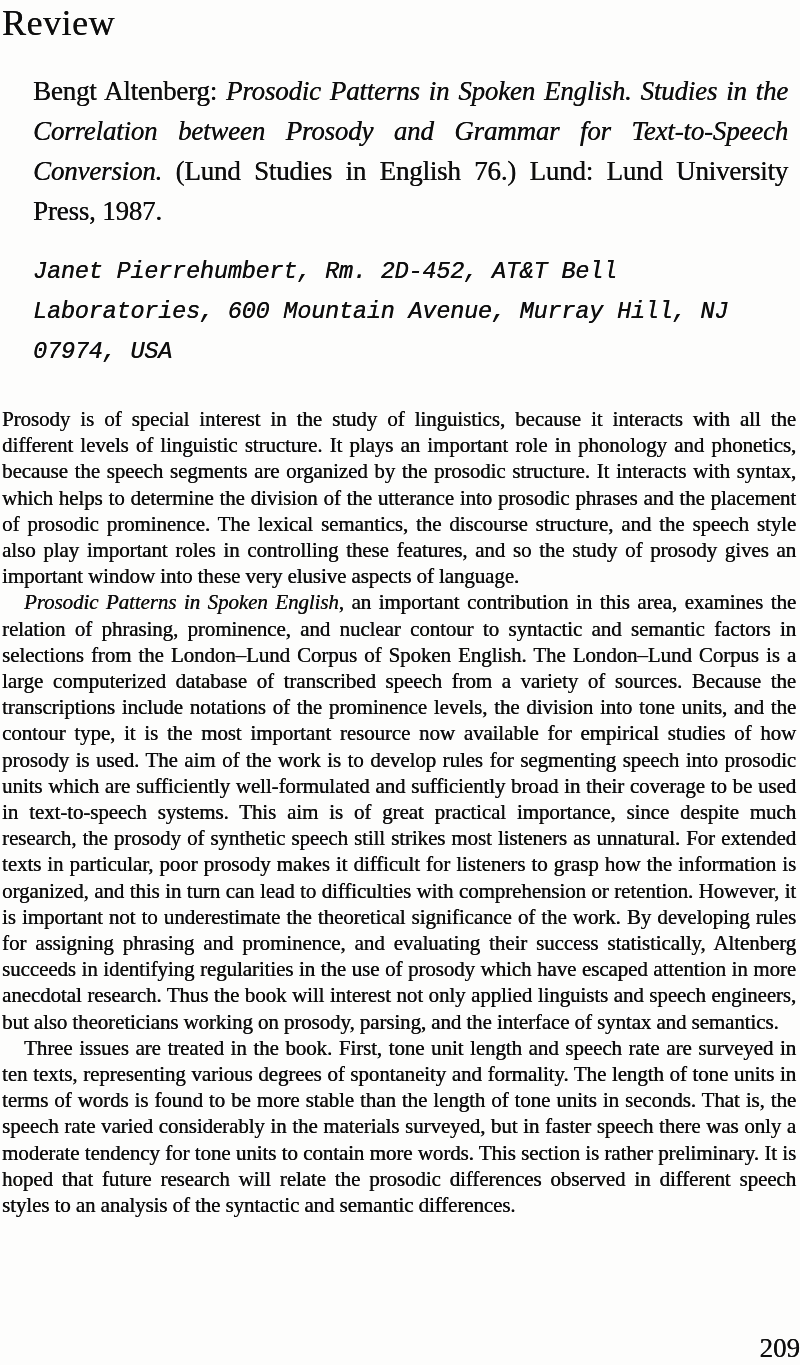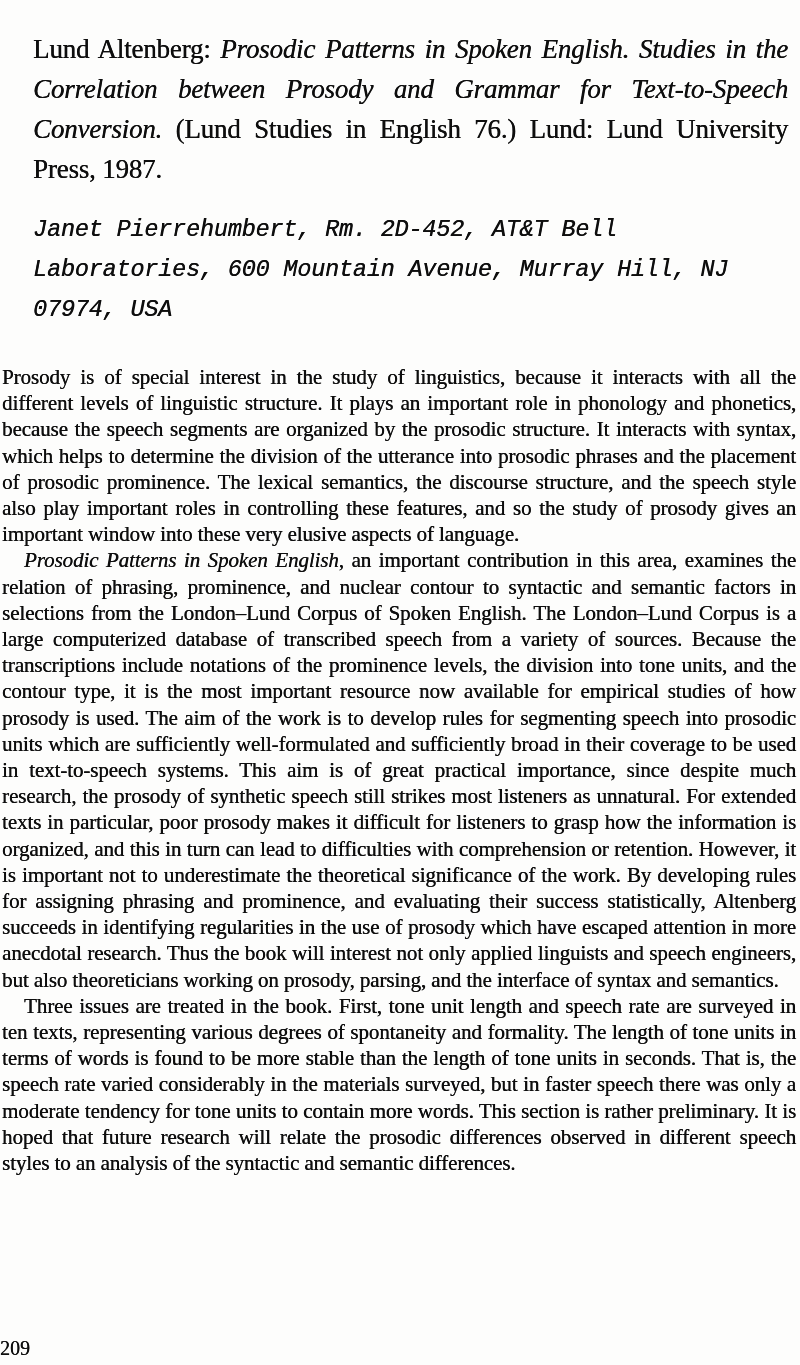--- a/index.html
+++ b/index.html
@@ -49,32 +49,33 @@
     letter-spacing: -0.1px;
   }
   .body-para { margin: 0; }
   .body-para.indent { text-indent: 22px; }
   .italic { font-style: italic; }
   .page-number {
     position: absolute;
     bottom: 2px;
     left: 0;
     width: 100%;
-    text-align: left;
-    font-size: 20px;
+    text-align: right;
+    font-size: 27px;
     line-height: 30px;
   }
 </style>
 </head>
 <body>
 
 <div class="page">
 
+  <h1 class="review-title">Review</h1>
 
-  <div class="citation-block"><span class="">Lund Altenberg: </span><span class="italic">Prosodic Patterns in Spoken English. Studies in the Correlation between Prosody and Grammar for Text-to-Speech Conversion.</span><span class=""> (Lund Studies in English 76.) Lund: Lund University Press, 1987.</span></div>
+  <div class="citation-block"><span class="">Bengt Altenberg: </span><span class="italic">Prosodic Patterns in Spoken English. Studies in the Correlation between Prosody and Grammar for Text-to-Speech Conversion.</span><span class=""> (Lund Studies in English 76.) Lund: Lund University Press, 1987.</span></div>
 
   <div class="author-block">Janet Pierrehumbert, Rm. 2D-452, AT&amp;T Bell Laboratories, 600 Mountain Avenue, Murray Hill, NJ 07974, USA</div>
 
   <div class="body-text">
       <p class="body-para"><span class="">Prosody is of special interest in the study of linguistics, because it interacts with all the different levels of linguistic structure. It plays an important role in phonology and phonetics, because the speech segments are organized by the prosodic structure. It interacts with syntax, which helps to determine the division of the utterance into prosodic phrases and the placement of prosodic prominence. The lexical semantics, the discourse structure, and the speech style also play important roles in controlling these features, and so the study of prosody gives an important window into these very elusive aspects of language.</span></p>
       <p class="body-para indent"><span class="italic">Prosodic Patterns in Spoken English</span><span class="">, an important contribution in this area, examines the relation of phrasing, prominence, and nuclear contour to syntactic and semantic factors in selections from the London–Lund Corpus of Spoken English. The London–Lund Corpus is a large computerized database of transcribed speech from a variety of sources. Because the transcriptions include notations of the prominence levels, the division into tone units, and the contour type, it is the most important resource now available for empirical studies of how prosody is used. The aim of the work is to develop rules for segmenting speech into prosodic units which are sufficiently well-formulated and sufficiently broad in their coverage to be used in text-to-speech systems. This aim is of great practical importance, since despite much research, the prosody of synthetic speech still strikes most listeners as unnatural. For extended texts in particular, poor prosody makes it difficult for listeners to grasp how the information is organized, and this in turn can lead to difficulties with comprehension or retention. However, it is important not to underestimate the theoretical significance of the work. By developing rules for assigning phrasing and prominence, and evaluating their success statistically, Altenberg succeeds in identifying regularities in the use of prosody which have escaped attention in more anecdotal research. Thus the book will interest not only applied linguists and speech engineers, but also theoreticians working on prosody, parsing, and the interface of syntax and semantics.</span></p>
       <p class="body-para indent"><span class="">Three issues are treated in the book. First, tone unit length and speech rate are surveyed in ten texts, representing various degrees of spontaneity and formality. The length of tone units in terms of words is found to be more stable than the length of tone units in seconds. That is, the speech rate varied considerably in the materials surveyed, but in faster speech there was only a moderate tendency for tone units to contain more words. This section is rather preliminary. It is hoped that future research will relate the prosodic differences observed in different speech styles to an analysis of the syntactic and semantic differences.</span></p>
     </div>
 
   <div class="page-number">209</div>

